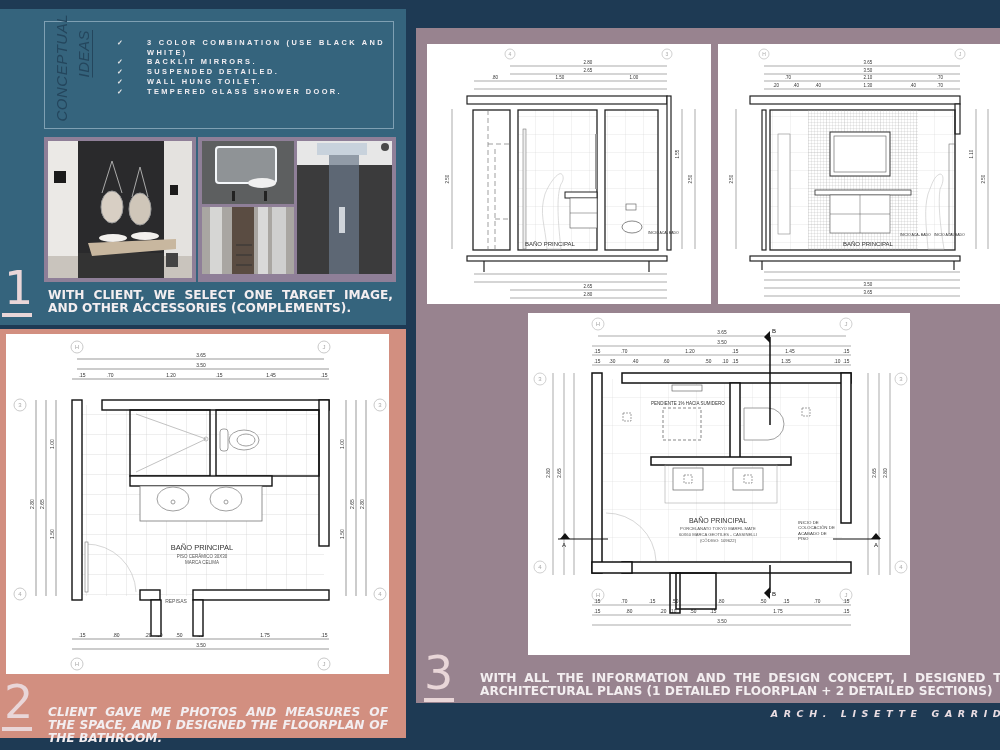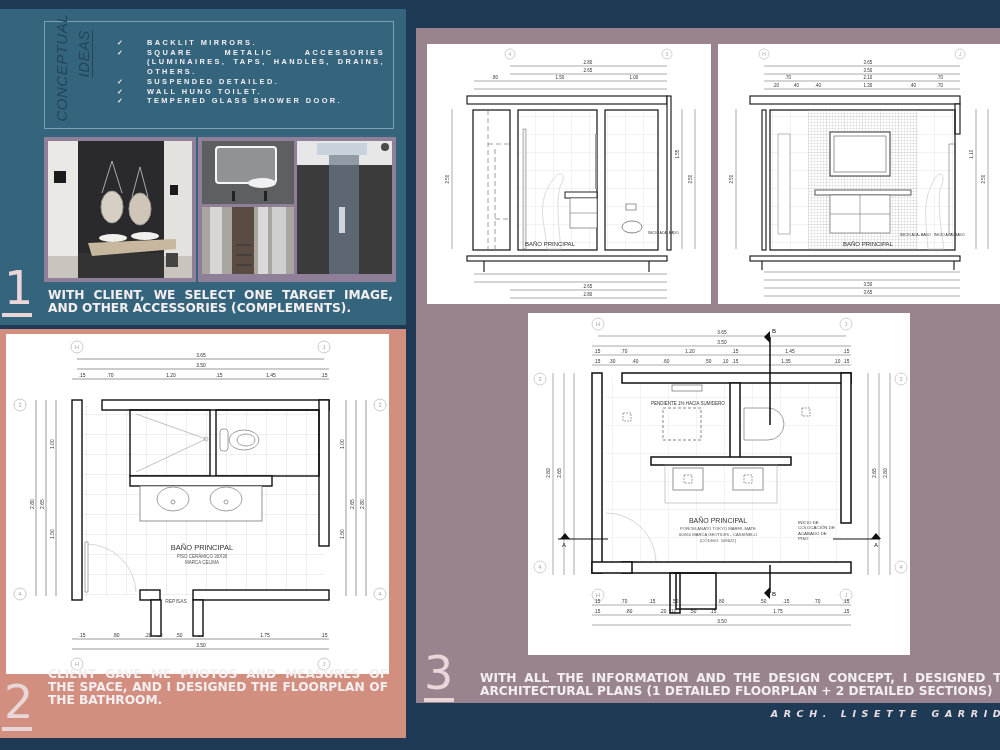--- a/index.html
+++ b/index.html
@@ -46,22 +46,22 @@
 </head>
 <body>
 
 <div id="panel1" class="abs">
   <div id="concept-box" class="abs">
     <div id="concept-title" class="abs">
       <span class="v1">CONCEPTUAL</span>
       <span class="v2">IDEAS</span>
     </div>
     <ul id="concept-list" class="abs">
+      <li><span class="chk">✓</span><span>3 COLOR COMBINATION (USE BLACK AND WHITE)</span></li>
       <li><span class="chk">✓</span><span>BACKLIT MIRRORS.</span></li>
-      <li><span class="chk">✓</span><span>SQUARE METALIC ACCESSORIES (LUMINAIRES, TAPS, HANDLES, DRAINS, OTHERS.</span></li>
       <li><span class="chk">✓</span><span>SUSPENDED DETAILED.</span></li>
       <li><span class="chk">✓</span><span>WALL HUNG TOILET.</span></li>
       <li><span class="chk">✓</span><span>TEMPERED GLASS SHOWER DOOR.</span></li>
     </ul>
   </div>
 
   <div id="photo-a" class="abs photo">
     <svg width="144" height="137">
       <rect width="144" height="137" fill="#d9d6d3"></rect>
       <rect x="0" y="0" width="30" height="137" fill="#ebe9e6"></rect>
@@ -236,21 +236,21 @@
 
       <text x="196" y="216" font-size="7.5" fill="#333" text-anchor="middle">BAÑO PRINCIPAL</text>
       <text x="196" y="224" font-size="4.5" fill="#555" text-anchor="middle">PISO CERÁMICO 30X30</text>
       <text x="196" y="230" font-size="4.5" fill="#555" text-anchor="middle">MARCA CELIMA</text>
       <text x="170" y="269" font-size="5" fill="#555" text-anchor="middle">REPISAS</text>
     </svg>
   </div>
 
   <div class="abs step-num" style="left:4px;top:350px;">2</div>
   <div class="abs step-uline" style="left:2px;top:398px;width:30px;"></div>
-  <div class="abs step-text" style="left:48px;top:339px;width:340px;">CLIENT GAVE ME PHOTOS AND MEASURES OF THE SPACE, AND I DESIGNED THE FLOORPLAN OF THE BATHROOM.</div>
+  <div class="abs step-text" style="left:48px;top:377px;width:340px;font-style:italic;">CLIENT GAVE ME PHOTOS AND MEASURES OF THE SPACE, AND I DESIGNED THE FLOORPLAN OF THE BATHROOM.</div>
 </div>
 
 <div id="panel3" class="abs">
 
   <div id="sec-a" class="abs">
     <svg width="284" height="260" viewBox="0 0 284 260">
       <defs>
         <pattern id="tileA" width="18" height="18" patternUnits="userSpaceOnUse">
           <path d="M18 0 L0 0 0 18" fill="none" stroke="#cfcfcf" stroke-width="0.5"></path>
         </pattern>

